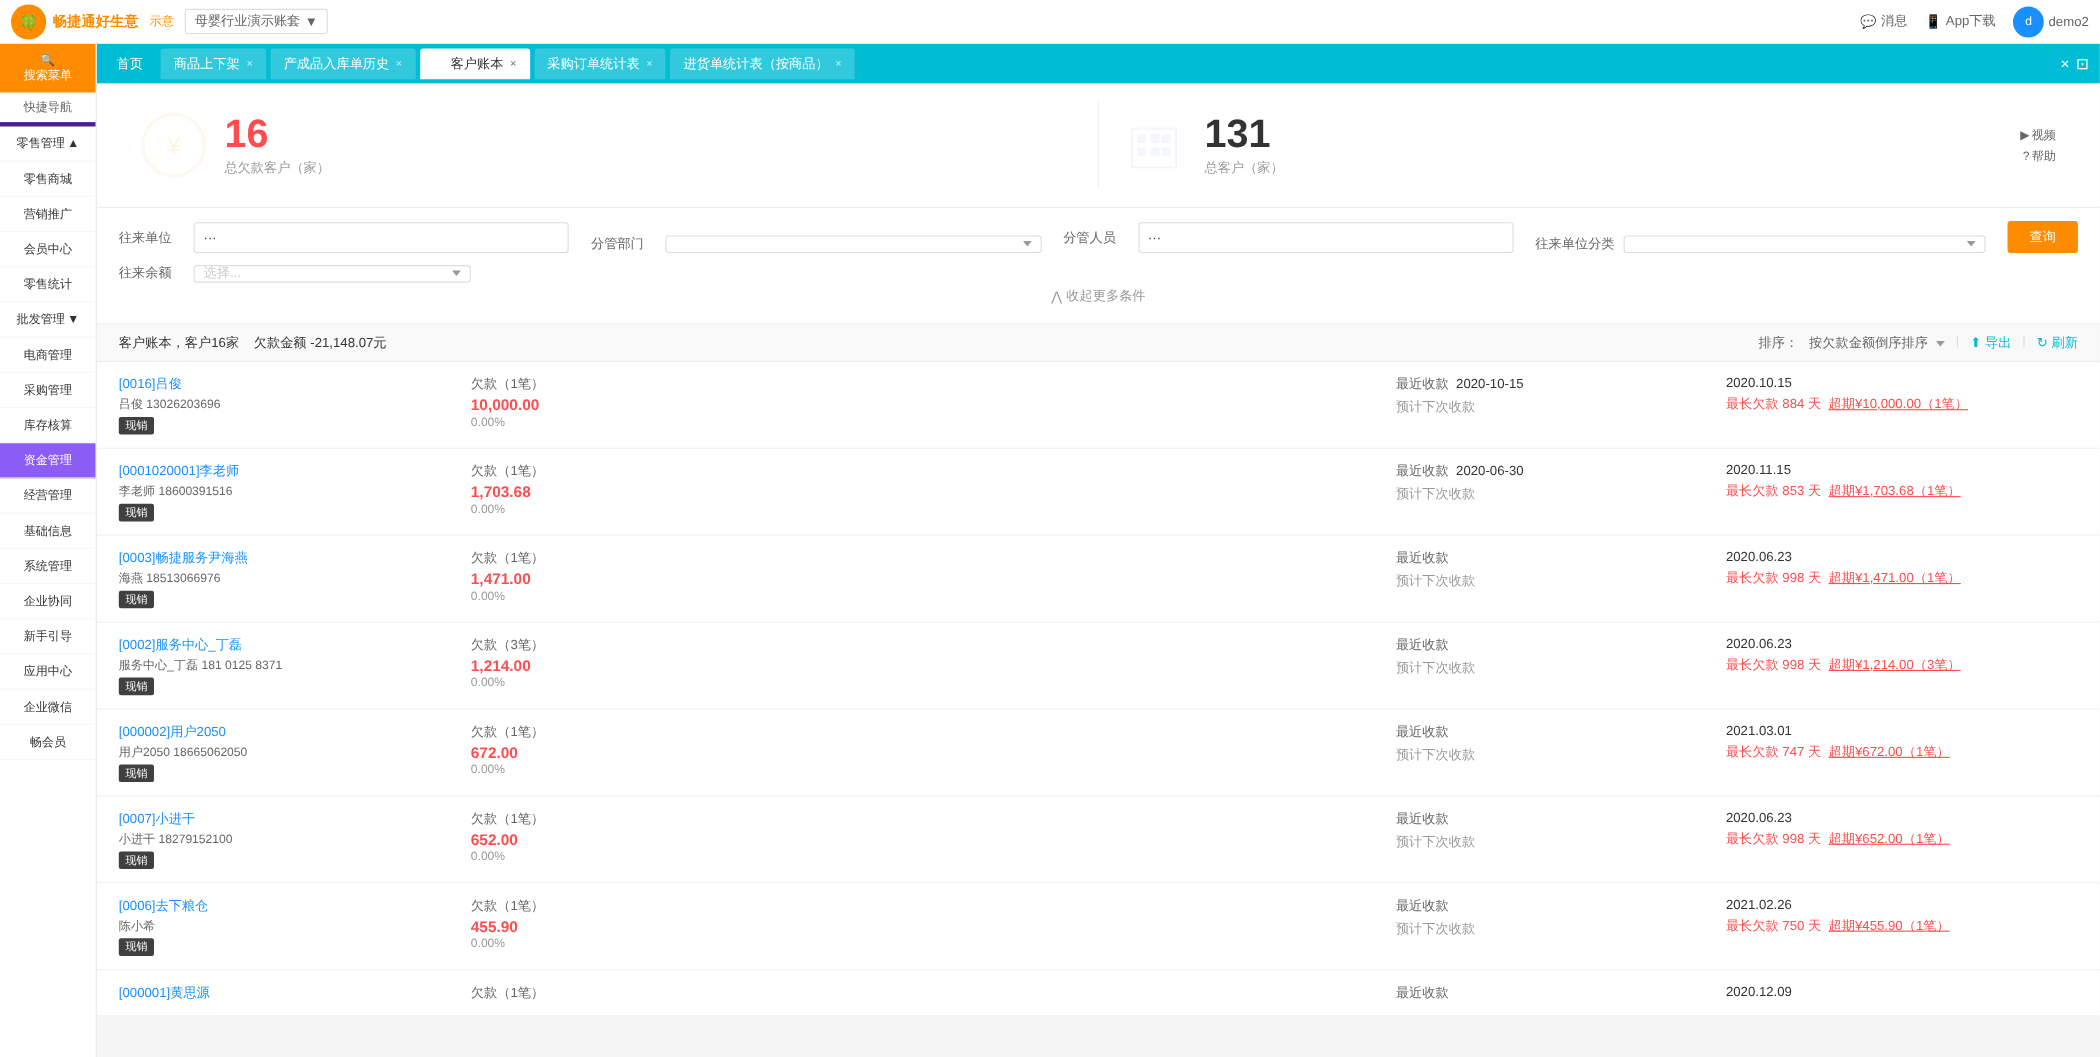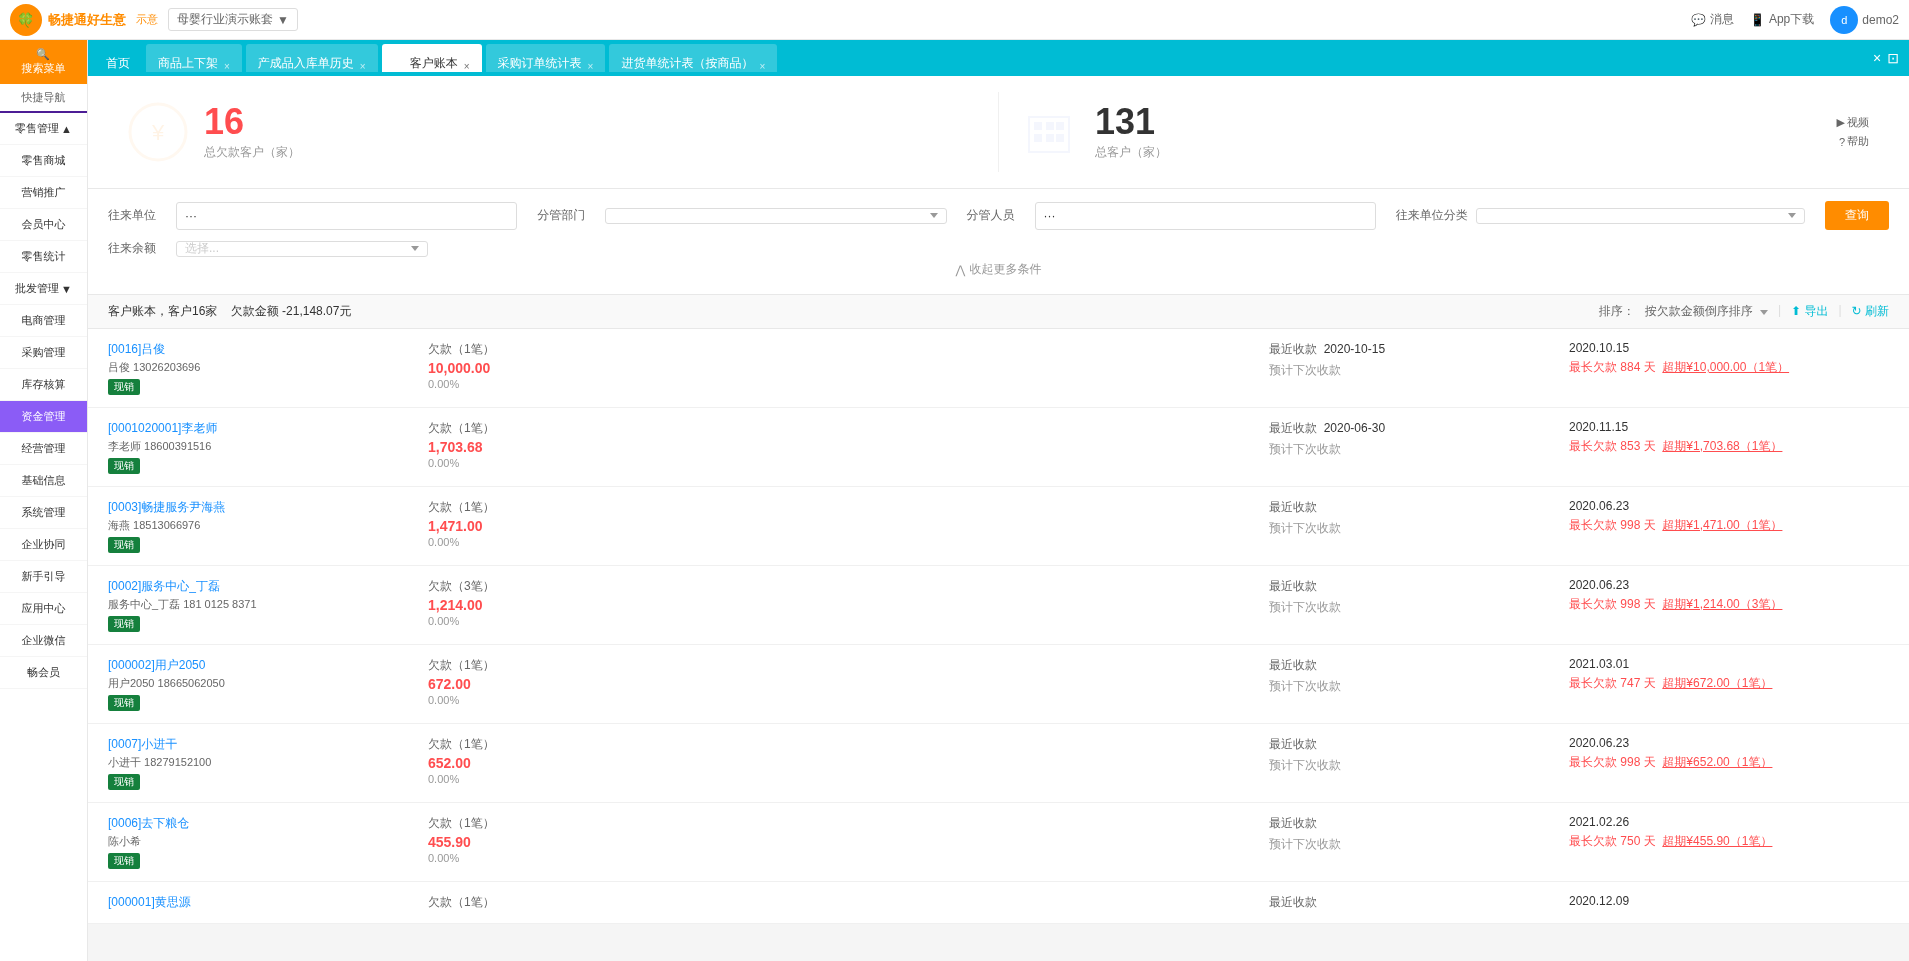--- a/index.html
+++ b/index.html
@@ -16,31 +16,31 @@
     .top-bar-right { display: flex; align-items: center; gap: 16px; color: #666; font-size: 12px; }
     .top-bar-right-item { display: flex; align-items: center; gap: 4px; cursor: pointer; }
     .avatar { width: 28px; height: 28px; background: #ccc; border-radius: 50%; overflow: hidden; display: flex; align-items: center; justify-content: center; font-size: 11px; color: white; background: #1890ff; }
 
     
     .main-layout { display: flex; flex: 1; overflow: hidden; }
 
     
     .sidebar { width: 88px; background: #fff; border-right: 1px solid #e8e8e8; display: flex; flex-direction: column; overflow-y: auto; }
     .sidebar-search { padding: 8px 6px; background: #ff8c00; color: white; text-align: center; font-size: 11px; cursor: pointer; }
-    .sidebar-quick-nav { padding: 6px 0; text-align: center; font-size: 11px; color: #666; border-bottom: 2px solid #4c1d95; cursor: pointer; }
+    .sidebar-quick-nav { padding: 6px 0; text-align: center; font-size: 11px; color: #666; border-bottom: 4px solid #4c1d95; cursor: pointer; }
     .sidebar-item { padding: 8px 4px; text-align: center; font-size: 11px; color: #333; cursor: pointer; border-bottom: 1px solid #f5f5f5; }
     .sidebar-item.active { background: #8b5cf6; color: white; }
     .sidebar-item-with-arrow { display: flex; align-items: center; justify-content: center; gap: 2px; }
 
     
     .content-area { flex: 1; display: flex; flex-direction: column; overflow: hidden; }
 
     
     .tab-bar { background: #00bcd4; display: flex; align-items: center; height: 36px; padding: 0 4px; overflow-x: auto; }
-    .tab { display: flex; align-items: flex-end; padding: 0 12px; height: 28px; margin: 4px 2px; border-radius: 3px 3px 0 0; font-size: 12px; cursor: pointer; gap: 6px; white-space: nowrap; }
+    .tab { display: flex; align-items: center; padding: 0 12px; height: 28px; margin: 4px 2px; border-radius: 3px 3px 0 0; font-size: 12px; cursor: pointer; gap: 6px; white-space: nowrap; }
     .tab.home { background: transparent; color: white; }
     .tab.active { background: #fff; color: #333; padding-left: 28px; }
     .tab.inactive { background: rgba(255,255,255,0.2); color: white; }
     .tab-close { font-size: 10px; cursor: pointer; opacity: 0.7; }
     .tab-bar-actions { margin-left: auto; display: flex; align-items: center; gap: 6px; color: white; font-size: 16px; cursor: pointer; padding: 0 6px; }
 
     
     .page-content { flex: 1; overflow-y: auto; background: #f5f5f5; padding: 0; }
 
     
@@ -53,21 +53,21 @@
     .stat-icon.blue { color: #4169e1; }
     .stat-content {}
     .stat-number { font-size: 36px; font-weight: bold; line-height: 1; }
     .stat-number.red { color: #ff4d4f; }
     .stat-number.dark { color: #333; }
     .stat-label { font-size: 12px; color: #999; margin-top: 4px; }
     .stat-card-actions { margin-left: auto; display: flex; flex-direction: column; gap: 4px; align-items: flex-end; font-size: 11px; color: #666; }
 
     
     .filter-area { background: #fff; padding: 12px 20px; border-bottom: 1px solid #e8e8e8; }
-    .filter-row { display: flex; align-items: center; gap: 20px; margin-bottom: 10px; }
+    .filter-row { display: flex; align-items: flex-end; gap: 20px; margin-bottom: 10px; }
     .filter-item { display: flex; align-items: center; gap: 8px; flex: 1; }
     .filter-label { color: #666; font-size: 12px; white-space: nowrap; min-width: 60px; }
     .filter-input { flex: 1; height: 28px; border: 1px solid #ddd; border-radius: 3px; padding: 0 8px; font-size: 12px; display: flex; align-items: center; justify-content: space-between; cursor: pointer; color: #333; }
     .filter-select { flex: 1; height: 16px; border: 1px solid #ddd; border-radius: 3px; padding: 0 8px; font-size: 12px; display: flex; align-items: center; justify-content: space-between; cursor: pointer; background: #fff; }
     .filter-row-2 { display: flex; align-items: center; gap: 20px; }
     .collapse-btn { display: flex; align-items: center; gap: 4px; color: #999; font-size: 12px; cursor: pointer; justify-content: center; padding: 4px 0; }
     .search-btn { background: #ff8c00; color: white; border: none; padding: 6px 20px; border-radius: 3px; font-size: 12px; cursor: pointer; }
 
     
     .results-bar { background: #f9f9f9; padding: 8px 20px; display: flex; align-items: center; justify-content: space-between; border-bottom: 1px solid #e8e8e8; }
@@ -76,21 +76,21 @@
     .results-actions { display: flex; align-items: flex-start; gap: 10px; font-size: 12px; color: #666; }
 
     
     .data-table { background: #fff; margin: 0; }
     .table-header { display: grid; grid-template-columns: 320px 1fr 300px 320px; padding: 10px 20px; background: #fafafa; border-bottom: 1px solid #e8e8e8; font-weight: bold; font-size: 12px; color: #666; }
     .table-row-item { border-bottom: 1px solid #f0f0f0; padding: 12px 20px; display: grid; grid-template-columns: 320px 1fr 300px 320px; align-items: start; }
 
     .customer-info {}
     .customer-name { color: #1890ff; cursor: pointer; font-size: 12px; }
     .customer-phone { color: #666; font-size: 11px; margin-top: 2px; }
-    .customer-tag { display: inline-block; background: #15803d; color: white; font-size: 10px; padding: 1px 6px; border-radius: 2px; margin-top: 4px; }
+    .customer-tag { display: inline-block; background: #404040; color: white; font-size: 10px; padding: 1px 6px; border-radius: 2px; margin-top: 4px; }
 
     .debt-info {}
     .debt-count { color: #666; font-size: 12px; }
     .debt-amount { color: #ff4d4f; font-size: 14px; font-weight: bold; margin-top: 2px; }
     .debt-percent { color: #999; font-size: 11px; margin-top: 2px; }
 
     .callback-info { font-size: 12px; }
     .callback-label { color: #666; }
     .callback-date { color: #333; }
     .callback-next { color: #999; margin-top: 4px; }

